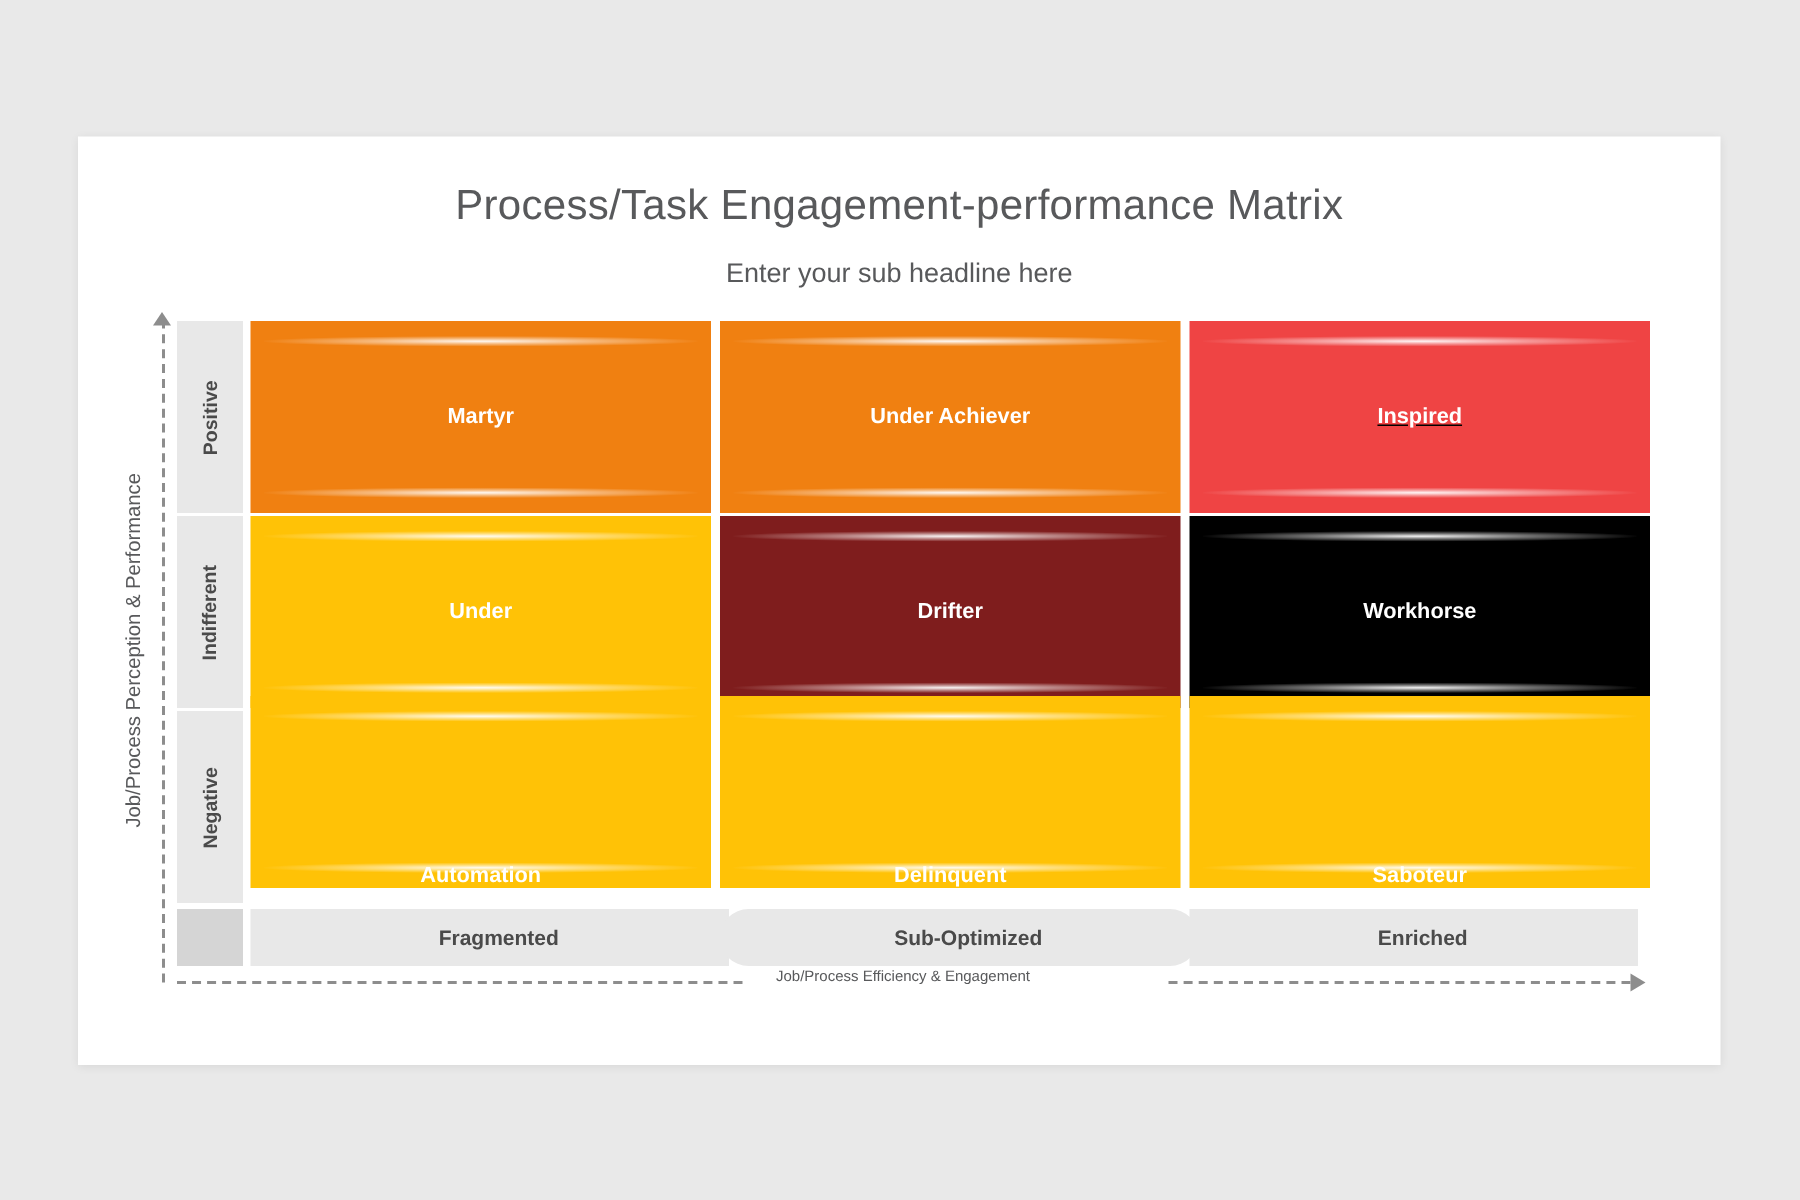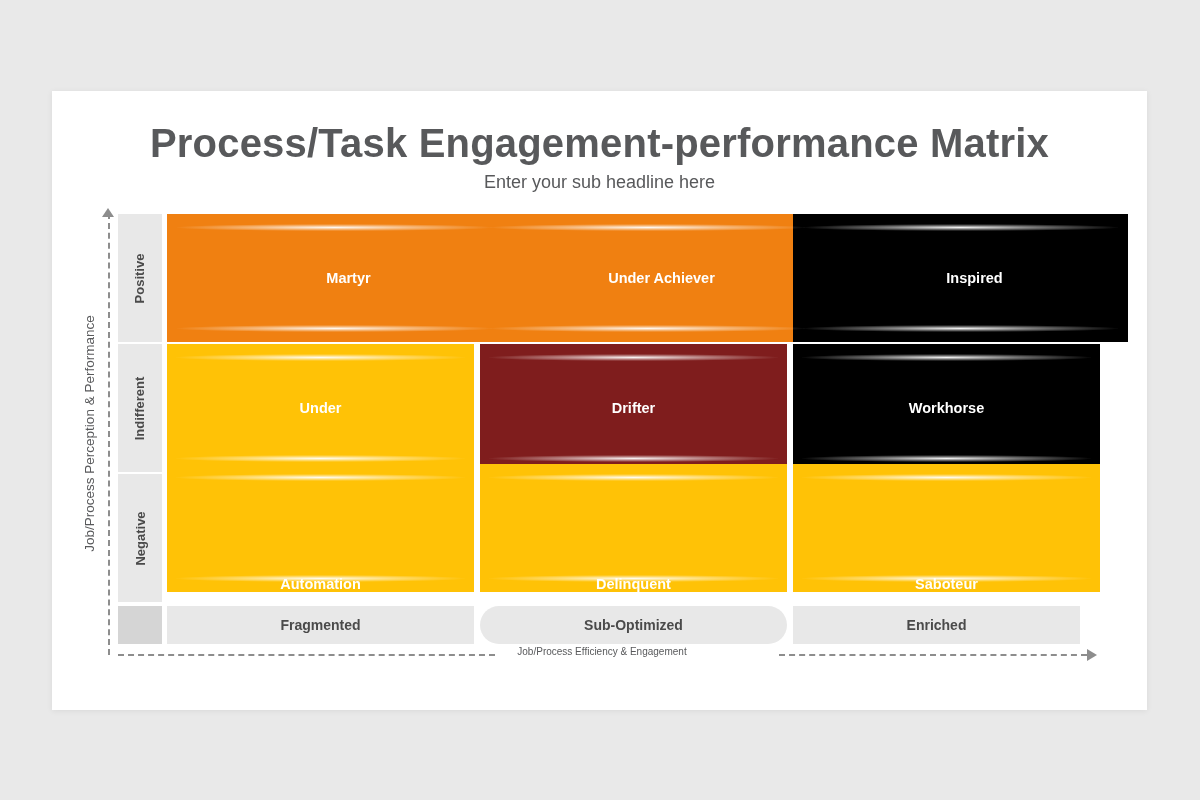--- a/index.html
+++ b/index.html
@@ -21,22 +21,22 @@
     background: #ffffff;
     box-shadow: 0 1px 6px rgba(0,0,0,0.07);
   }
 
   #slide-title {
     position: absolute;
     left: 0;
     top: 30px;
     width: 100%;
     text-align: center;
-    font-size: 40px;
-    font-weight: 700;
+    font-size: 28px;
+    font-weight: 400;
     color: #58595b;
     letter-spacing: 0.2px;
   }
 
   #slide-subtitle {
     position: absolute;
     left: 0;
     top: 81px;
     width: 100%;
     text-align: center;
@@ -160,20 +160,21 @@
     position: absolute;
     top: 515px;
     height: 38px;
     background: #e8e8e8;
     display: flex;
     align-items: center;
     justify-content: center;
     font-size: 14px;
     font-weight: bold;
     color: #4a4a4a;
+    padding-left: 12px;
   }
   #col-bar-0 { left: 115px;  width: 307px; }
   #col-bar-1 { left: 428px;  width: 307px; border-radius: 19px; }
   #col-bar-2 { left: 741px;  width: 287px; }
 
   
   .cell {
     position: absolute;
     width: 307px;
     height: 128px;
@@ -203,21 +204,21 @@
                 rgba(255,255,255,0.95) 0%,
                 rgba(255,255,255,0.45) 35%,
                 rgba(255,255,255,0.0) 72%);
   }
   .cell::before { top: 10px; }
   .cell::after  { bottom: 10px; }
 
   .c-col-0 { left: 115px; }
   .c-col-1 { left: 428px; }
   .c-col-2 { left: 741px; }
-  .c-row-0 { top: 123px; padding-left: 28px; }
+  .c-row-0 { top: 123px; }
   .c-row-1 { top: 253px; }
   .c-row-2 { top: 373px; align-items: flex-end; }
 </style>
 </head>
 <body>
 
 <div id="slide-card">
 
   <div id="slide-title">Process/Task Engagement-performance Matrix</div>
   <div id="slide-subtitle">Enter your sub headline here</div>
@@ -237,21 +238,21 @@
     <div class="row-tab" id="row-tab-2">
       <span>Negative</span>
     </div>
 
     <div class="cell c-row-0 c-col-0" style="background-color: rgb(240, 128, 17);">
       <div class="cell-label">Martyr</div>
     </div>
     <div class="cell c-row-0 c-col-1" style="background-color: rgb(240, 128, 17);">
       <div class="cell-label">Under Achiever</div>
     </div>
-    <div class="cell c-row-0 c-col-2" style="background-color: #000000;">
+    <div class="cell c-row-0 c-col-2" style="background-color: #ef4444; text-decoration: underline;">
       <div class="cell-label">Inspired</div>
     </div>
 
     <div class="cell c-row-1 c-col-0" style="background-color: rgb(255, 194, 6);">
       <div class="cell-label">Under</div>
     </div>
     <div class="cell c-row-1 c-col-1" style="background-color: #7f1d1d;">
       <div class="cell-label">Drifter</div>
     </div>
     <div class="cell c-row-1 c-col-2" style="background-color: #000000; justify-content: center;">

